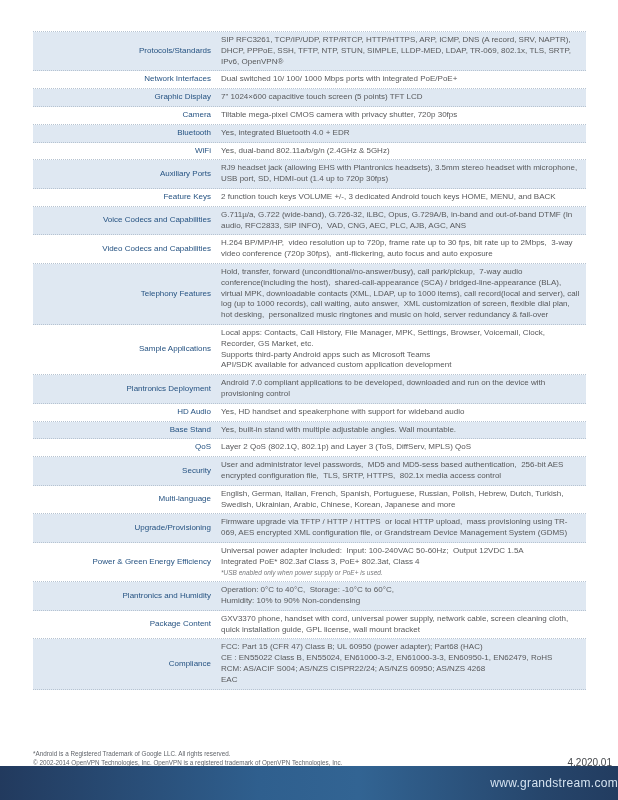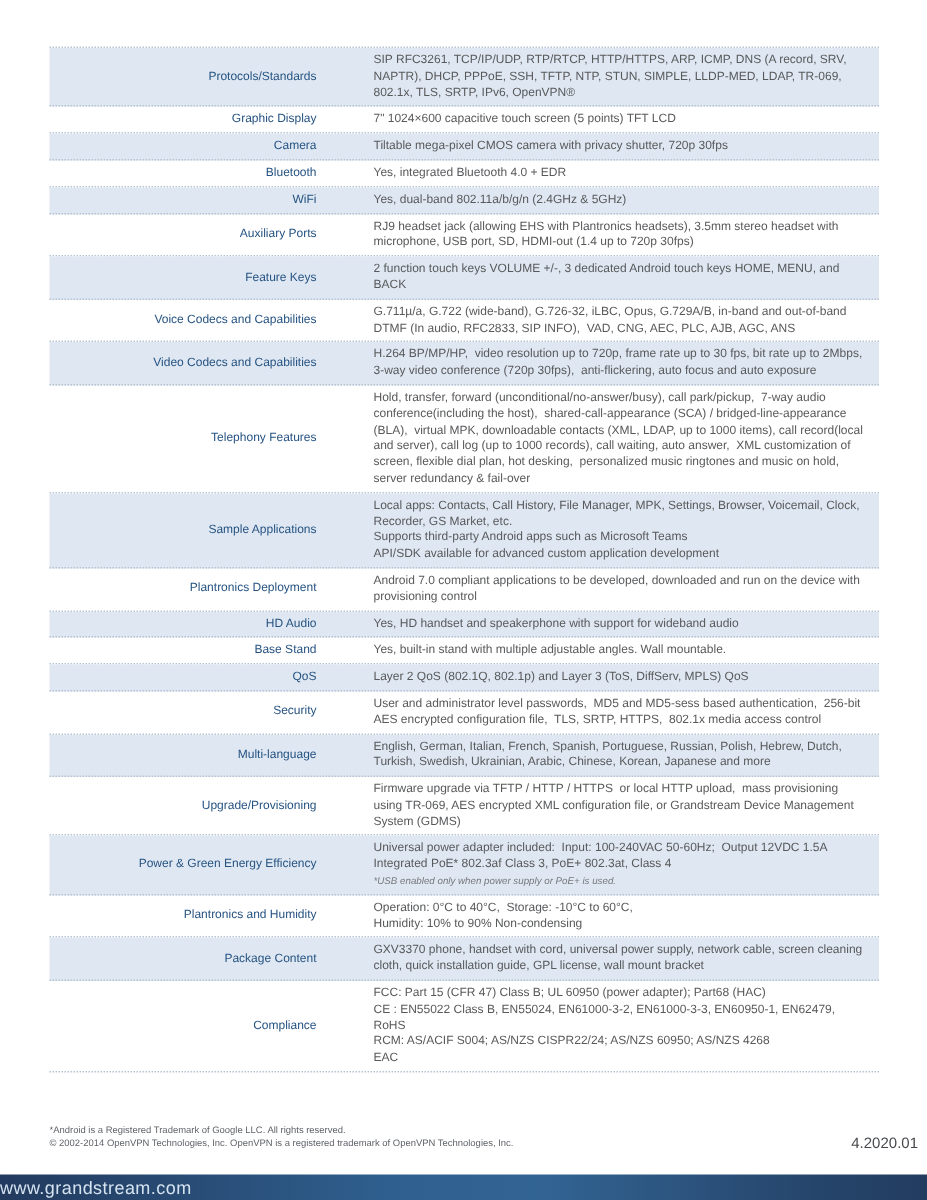--- a/index.html
+++ b/index.html
@@ -35,21 +35,20 @@
     padding-right:4px;
   }
   .cell-value {
     flex:1;
     padding-left:6px;
     padding-right:6px;
     font-size:8px;
     line-height:1.35;
     color:#58595b;
     white-space:pre-wrap;
-    margin-left:28px;
   }
   .footnote {
     font-size:6.5px;
     font-style:italic;
     color:#77797c;
     margin-top:2px;
     white-space:normal;
   }
   .legal-notes {
     position:absolute;
@@ -60,44 +59,48 @@
   }
   .version {
     position:absolute;
     right:6px; top:757px;
     font-size:10px;
     color:#45484c;
   }
   .bottom-bar {
     position:absolute;
     left:0; bottom:0;
-    width:618px; height:17px;
+    width:618px; height:34px;
     background:linear-gradient(to right, #223a5e 0%, #2f5f8e 42%, #326493 58%, #26456b 88%, #223c60 100%);
     display:flex;
     align-items:center;
-    justify-content:flex-start;
+    justify-content:flex-end;
   }
   .website {
     font-size:12px;
     color:#d5e3f0;
     letter-spacing:0.3px;
     cursor:pointer;
   }
 </style>
 </head>
 <body>
 
 <div class="page">
 
   <div class="spec-table" id="spec-table">
   <div class="row">
     <div class="cell-label">Protocols/Standards</div>
     <div class="cell-value">SIP RFC3261, TCP/IP/UDP, RTP/RTCP, HTTP/HTTPS, ARP, ICMP, DNS (A record, SRV, NAPTR), DHCP, PPPoE, SSH, TFTP, NTP, STUN, SIMPLE, LLDP-MED, LDAP, TR-069, 802.1x, TLS, SRTP, IPv6, OpenVPN®</div>
   </div>
 
+  <div class="row">
+    <div class="cell-label">Network Interfaces</div>
+    <div class="cell-value">Dual switched 10/ 100/ 1000 Mbps ports with integrated PoE/PoE+</div>
+  </div>
 
   <div class="row">
     <div class="cell-label">Graphic Display</div>
     <div class="cell-value">7" 1024×600 capacitive touch screen (5 points) TFT LCD</div>
   </div>
 
   <div class="row">
     <div class="cell-label">Camera</div>
     <div class="cell-value">Tiltable mega-pixel CMOS camera with privacy shutter, 720p 30fps</div>
   </div>

